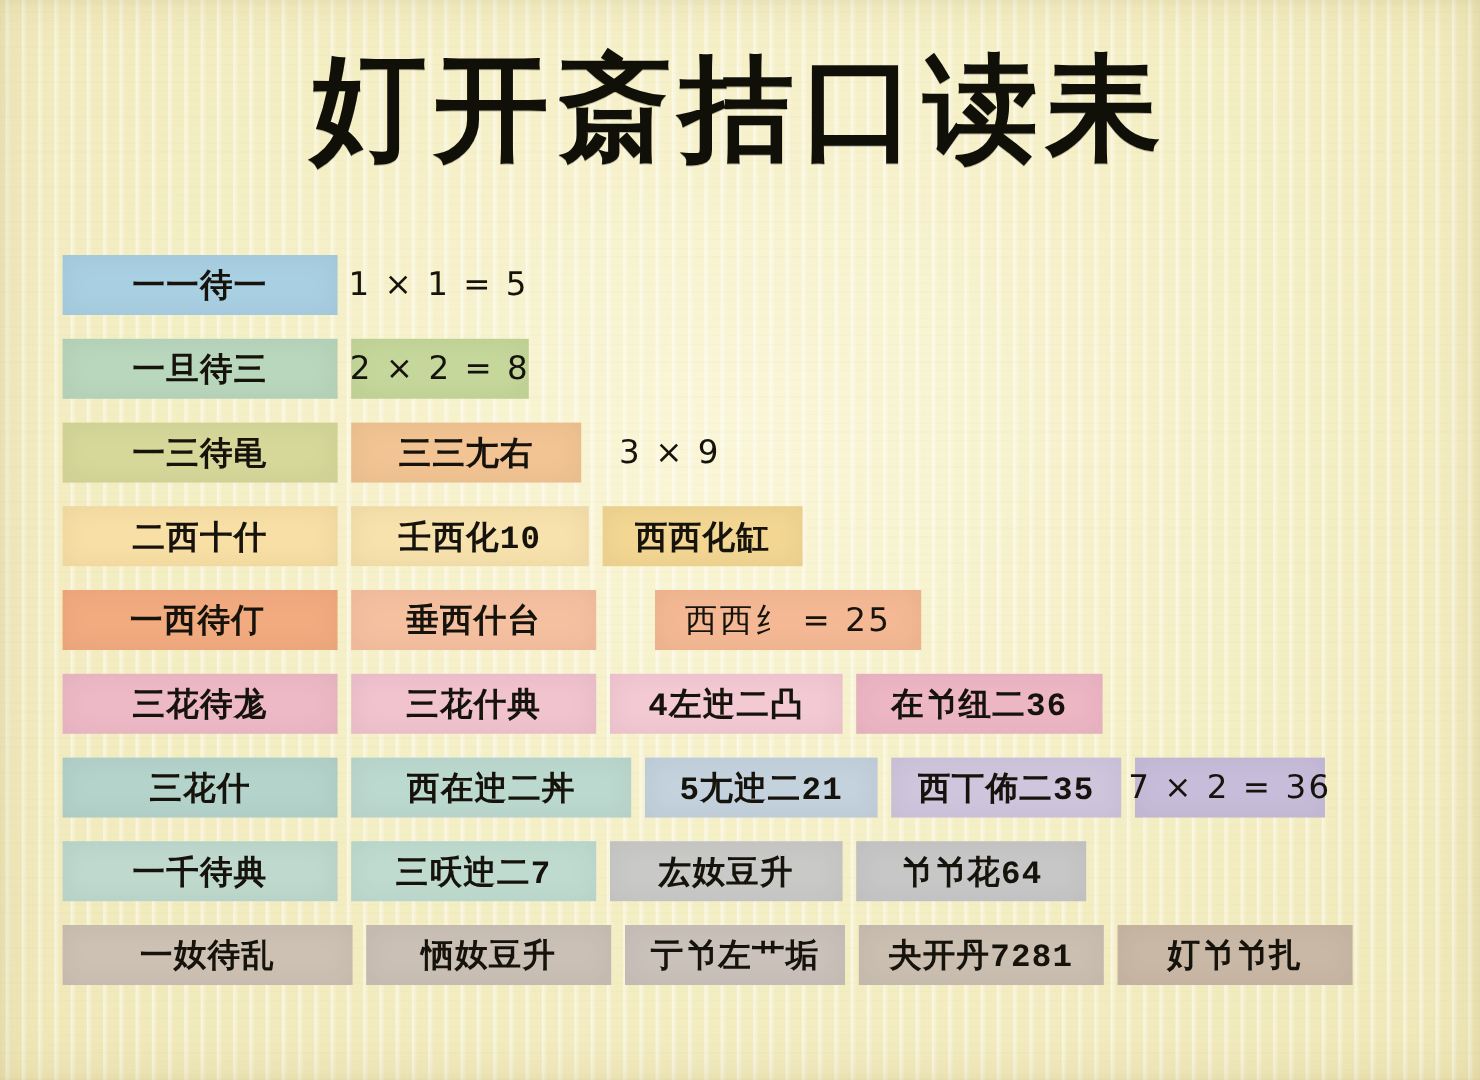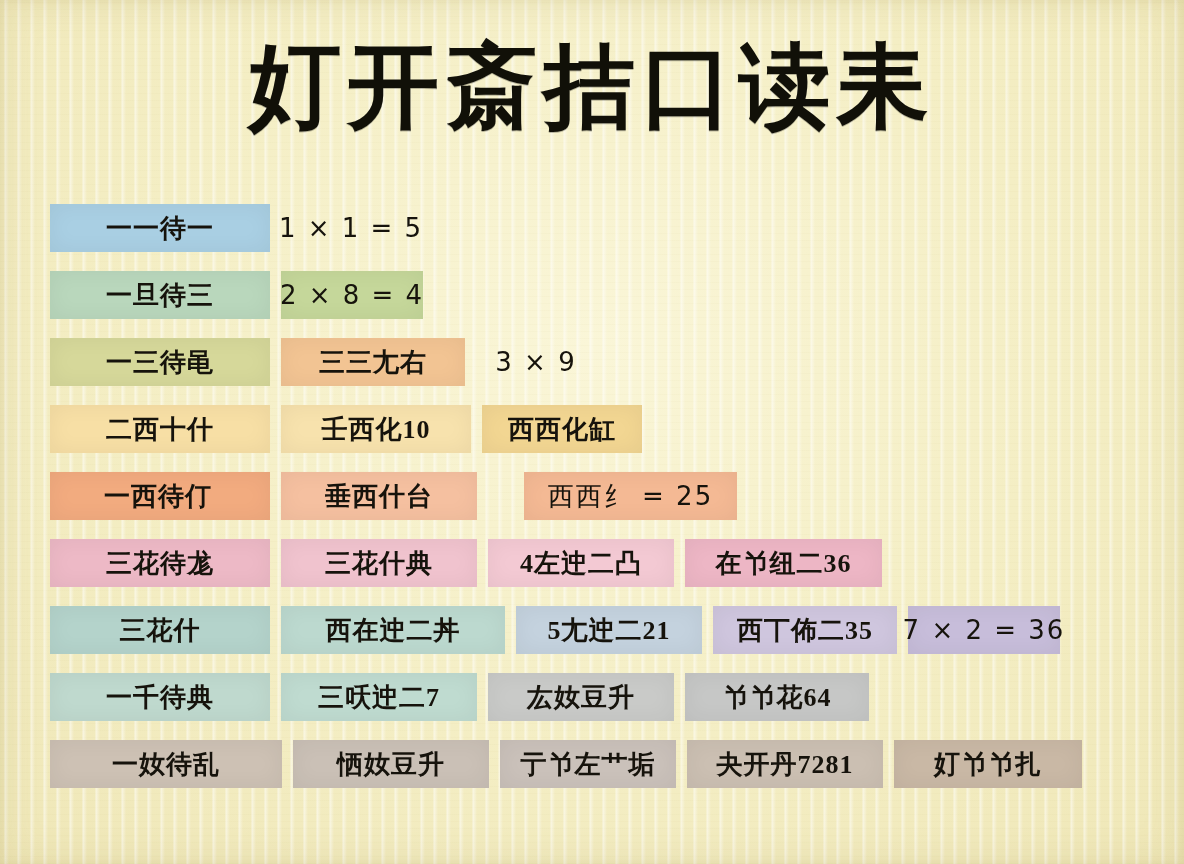--- a/index.html
+++ b/index.html
@@ -81,21 +81,21 @@
     margin-bottom: 19px;
   }
   .cell {
     height: 48px;
     box-sizing: border-box;
     display: flex;
     align-items: center;
     justify-content: center;
     margin-right: 11px;
     padding: 0 14px;
-    font-family: Liberation Serif, serif;
+    font-family: Liberation Mono, monospace;
     font-weight: bold;
     font-size: 26px;
     letter-spacing: 1px;
     color: #16130c;
     white-space: nowrap;
     box-shadow: inset 0 0 22px rgba(0,0,0,0.055);
   }
   .cell.nobox {
     background: transparent !important;
     box-shadow: none;
@@ -118,21 +118,21 @@
 
   <div id="title">奵开斎拮口读耒</div>
 
   <div id="table">
       <div class="row">
         <div class="cell" style="width: 220px; background-color: rgb(169, 207, 227);">一一待一</div>
         <div class="cell nobox math" style="width: 140px;">1 × 1 = 5</div>
       </div>
       <div class="row">
         <div class="cell" style="width: 220px; background-color: rgb(185, 215, 188);">一旦待三</div>
-        <div class="cell math" style="width: 142px; background-color: rgb(197, 215, 154);">2 × 8 = 4</div>
+        <div class="cell math" style="width: 142px; background-color: rgb(197, 215, 154);">2 × 2 = 8</div>
       </div>
       <div class="row">
         <div class="cell" style="width: 220px; background-color: rgb(214, 216, 154);">一三待黾</div>
         <div class="cell" style="width: 184px; background-color: rgb(242, 196, 147);">三三尢右</div>
         <div class="cell nobox math" style="width: 120px;">3 × 9</div>
       </div>
       <div class="row">
         <div class="cell" style="width: 220px; background-color: rgb(247, 223, 165);">二西十什</div>
         <div class="cell" style="width: 190px; background-color: rgb(247, 226, 173);">壬西化10</div>
         <div class="cell" style="width: 160px; background-color: rgb(242, 214, 146);">西西化缸</div>

